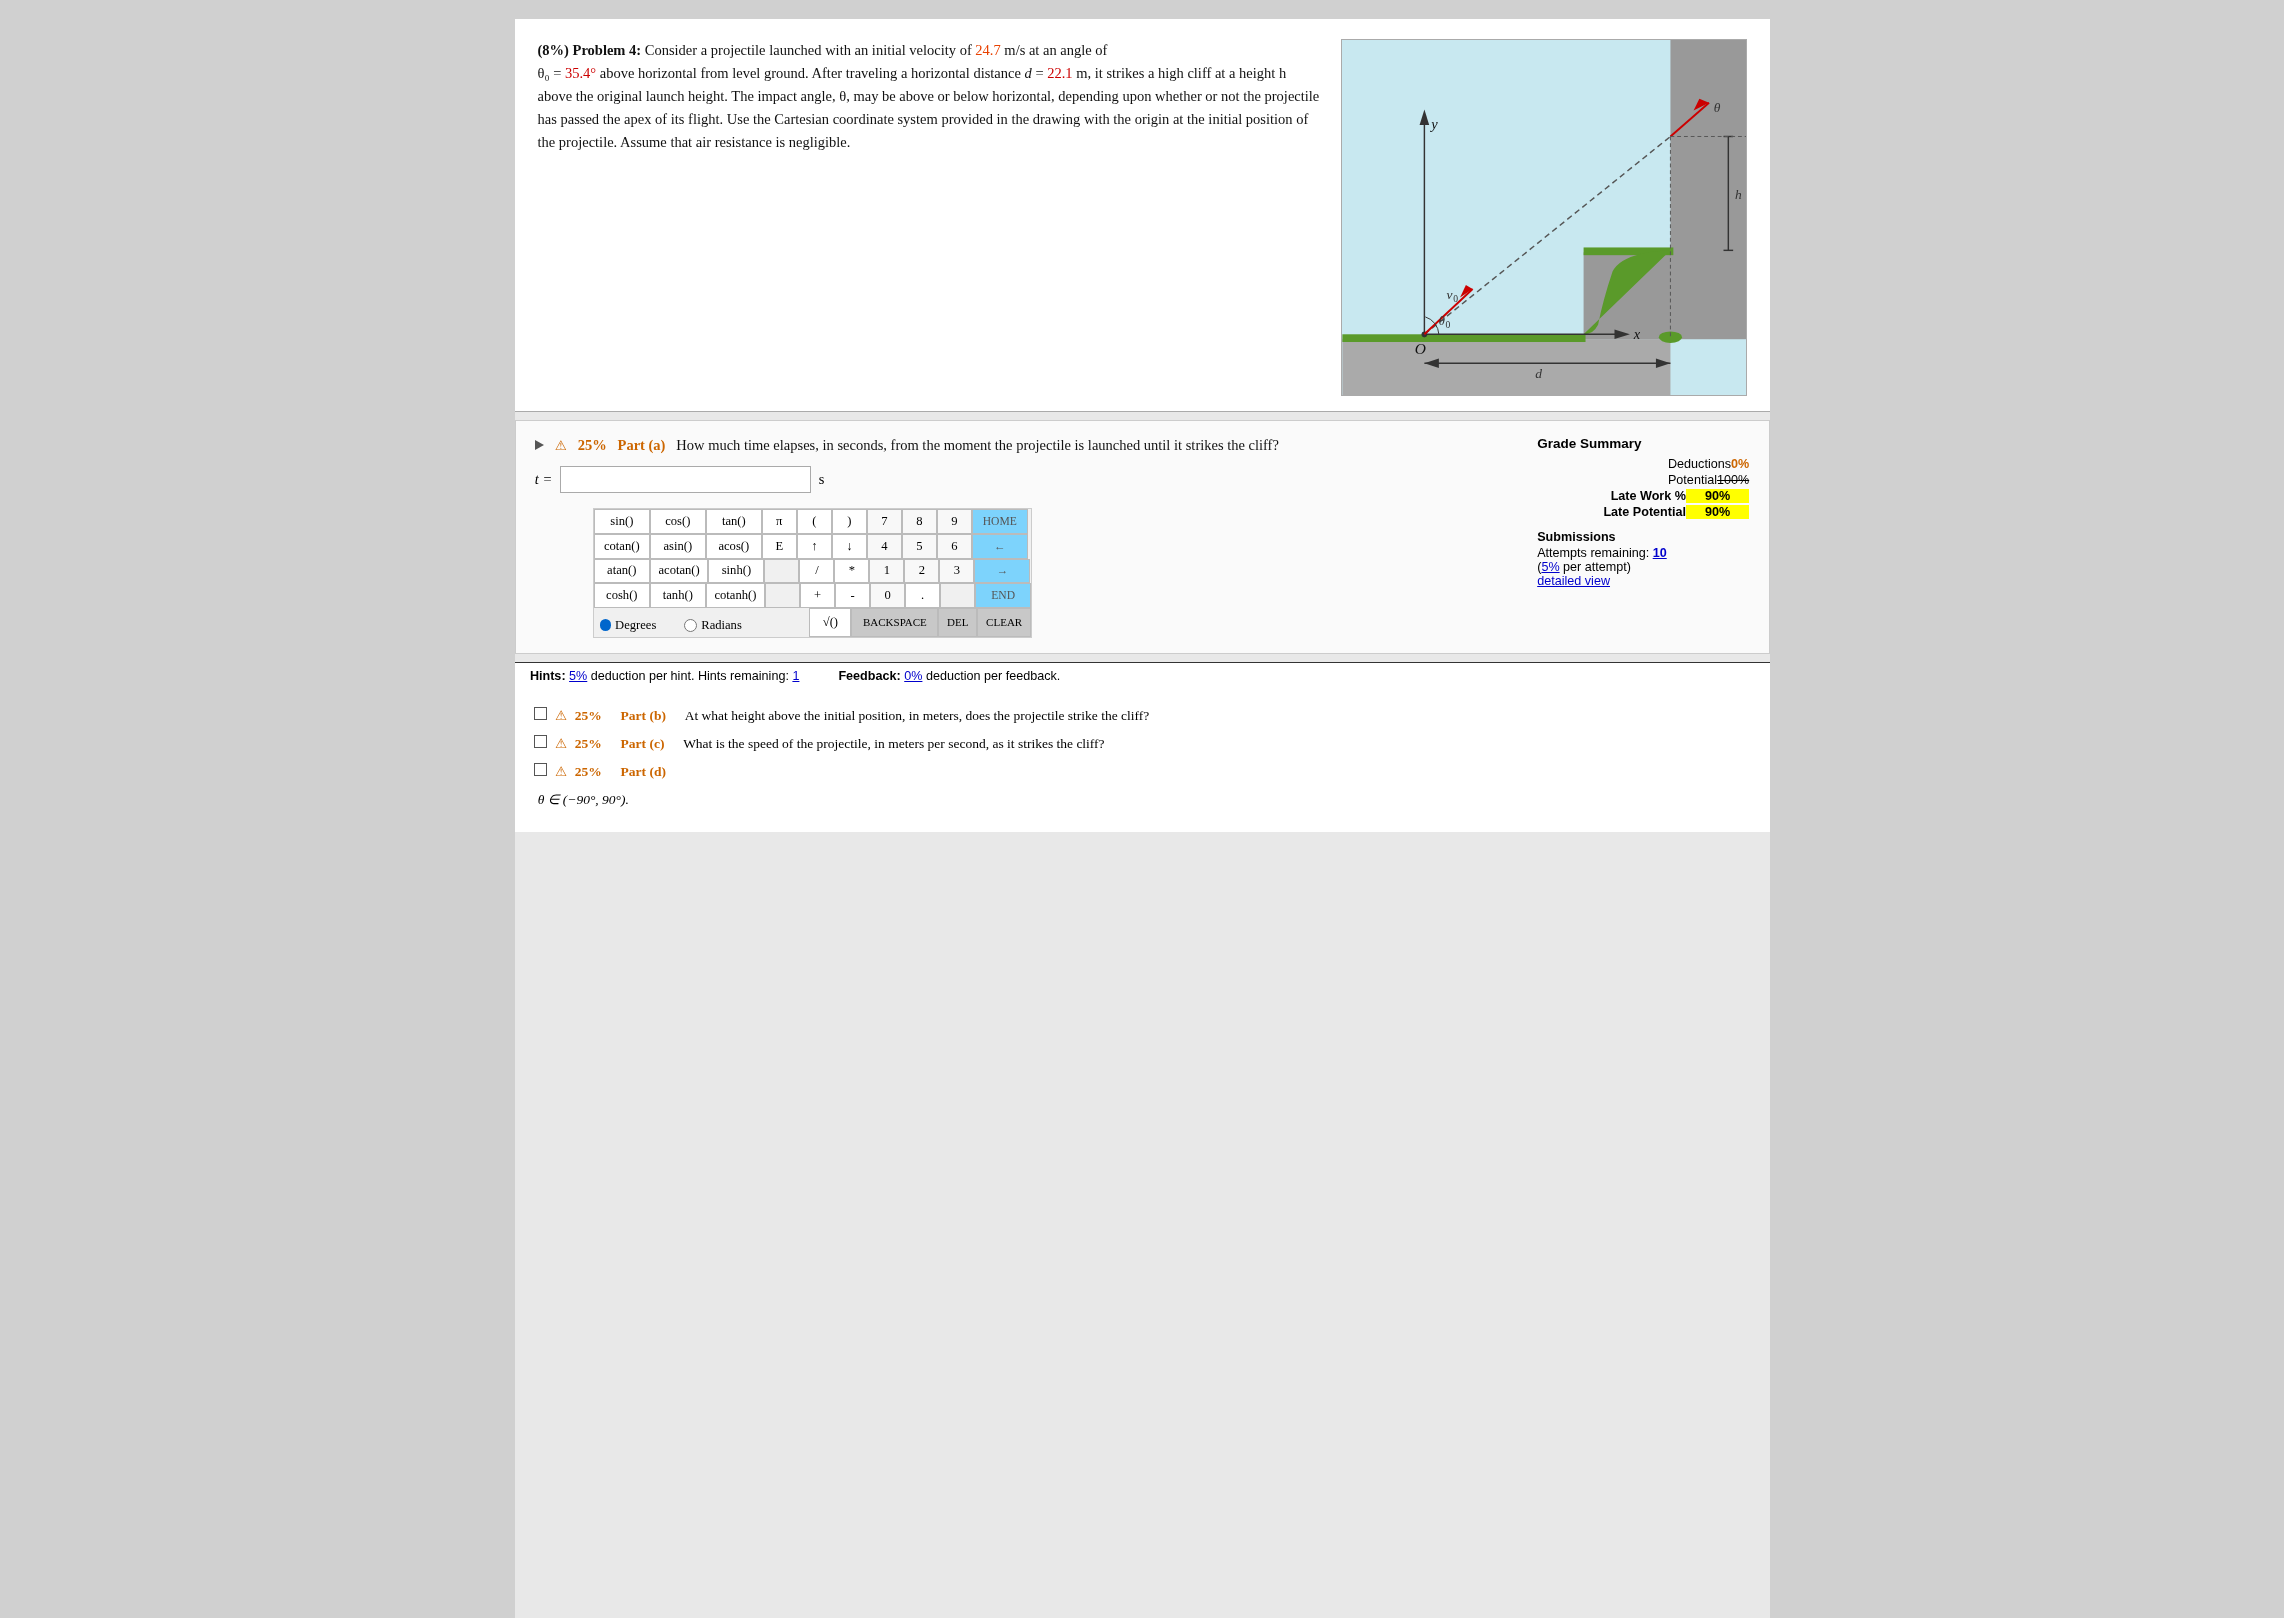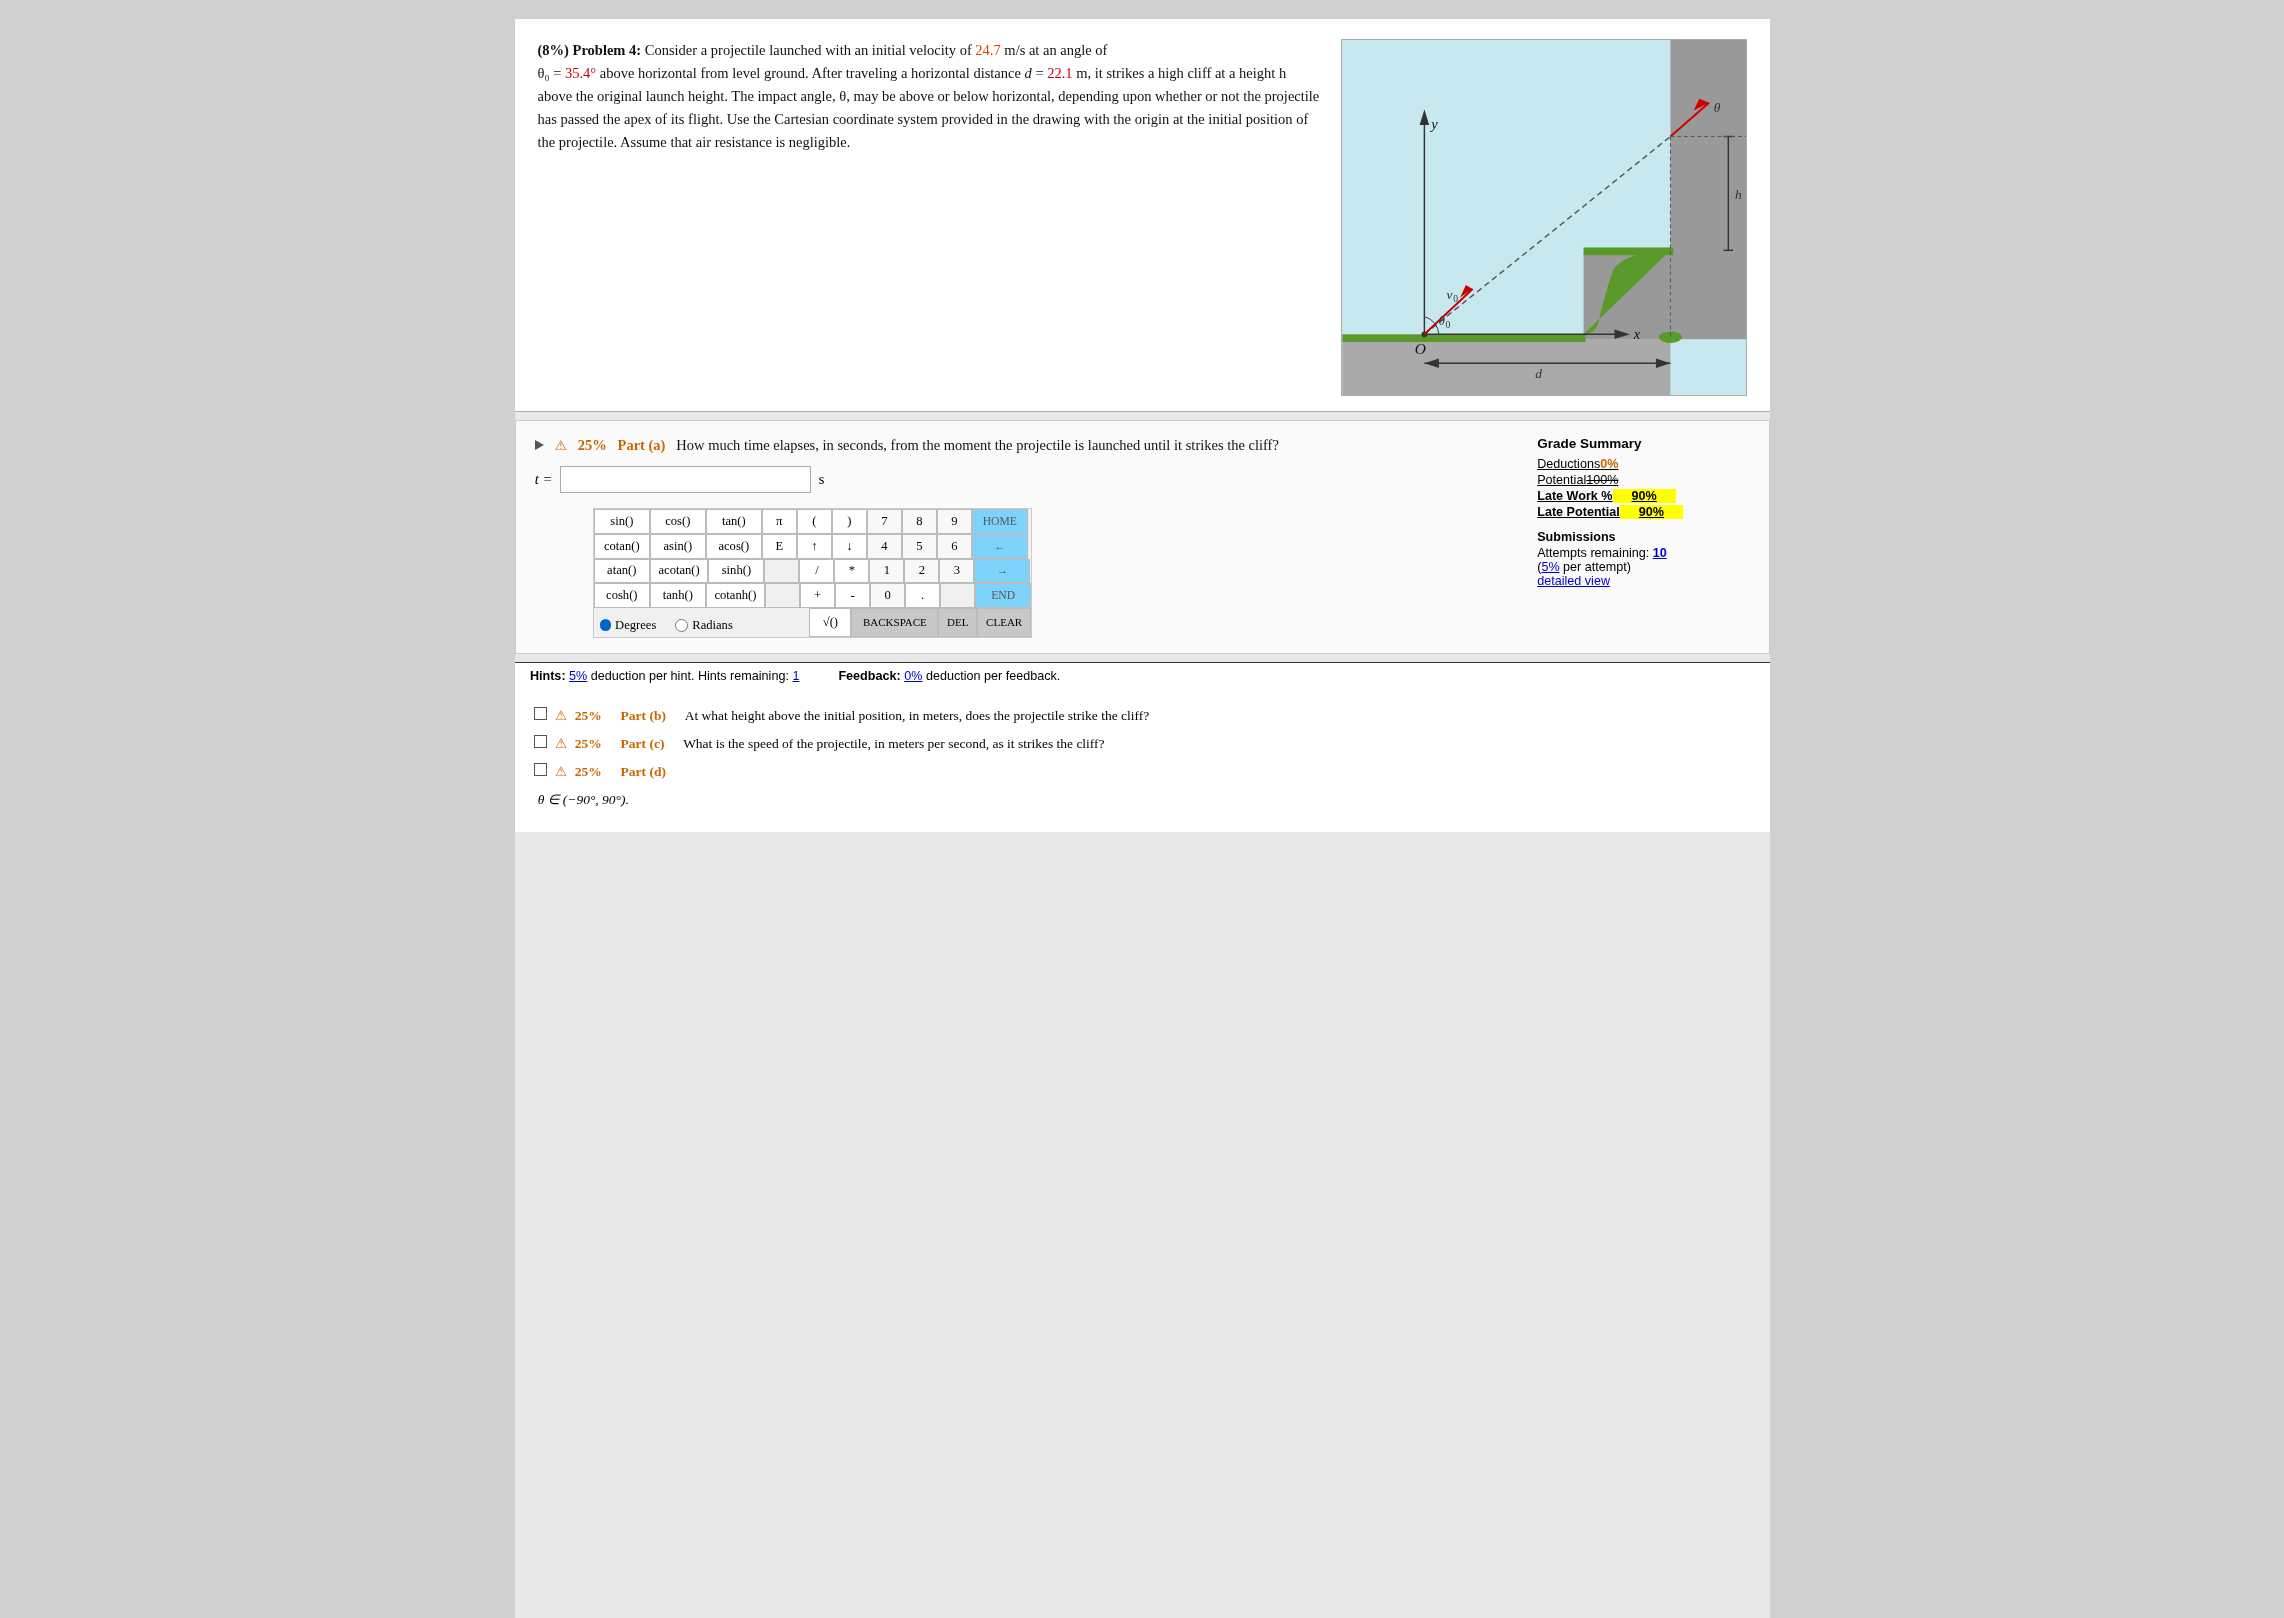--- a/index.html
+++ b/index.html
@@ -99,21 +99,21 @@
       font-family: "Times New Roman", Times, serif;
     }
     .calc-btn.gray { background: #7dd3fc; color: #555; font-size: 11.6px; }
     .calc-btn.narrow { min-width: 35px; }
     .calc-btn.num { min-width: 35px; background: #f8f8f8; }
     .calc-btn.special { background: #c8c8c8; min-width: 56px; font-size: 11px; }
 
     .unit-row {
       display: flex;
       align-items: center;
-      gap: 19px;
+      gap: 28px;
       margin-top: 5.8px;
       margin-left: 0;
       font-size: 12.6px;
     }
     .radio-label {
       display: flex;
       align-items: center;
       gap: 3.9px;
       cursor: pointer;
     }
@@ -142,23 +142,22 @@
       font-size: 12.6px;
       margin-left: 37px;
     }
     .grade-title {
       font-weight: bold;
       font-size: 13.5px;
       margin-bottom: 5.8px;
     }
     .grade-row {
       display: flex;
-      justify-content: flex-start;
+      justify-content: flex-end;
       margin-bottom: 1.9px;
-      text-decoration: underline;
     }
     .grade-val { font-weight: normal; }
     .grade-val.orange { color: #cc6600; font-weight: bold; }
     .grade-val.yellow-bg { background: #ffff00; font-weight: bold; padding: 0 19px; }
     .grade-val.strikethrough { text-decoration: line-through; }
     .submissions-section { margin-top: 11.6px; font-size: 12.6px; }
     .sub-title { font-weight: bold; margin-bottom: 1.9px; }
     .link-blue { color: #0000cc; text-decoration: underline; cursor: pointer; }
 
     .hints-bar {

